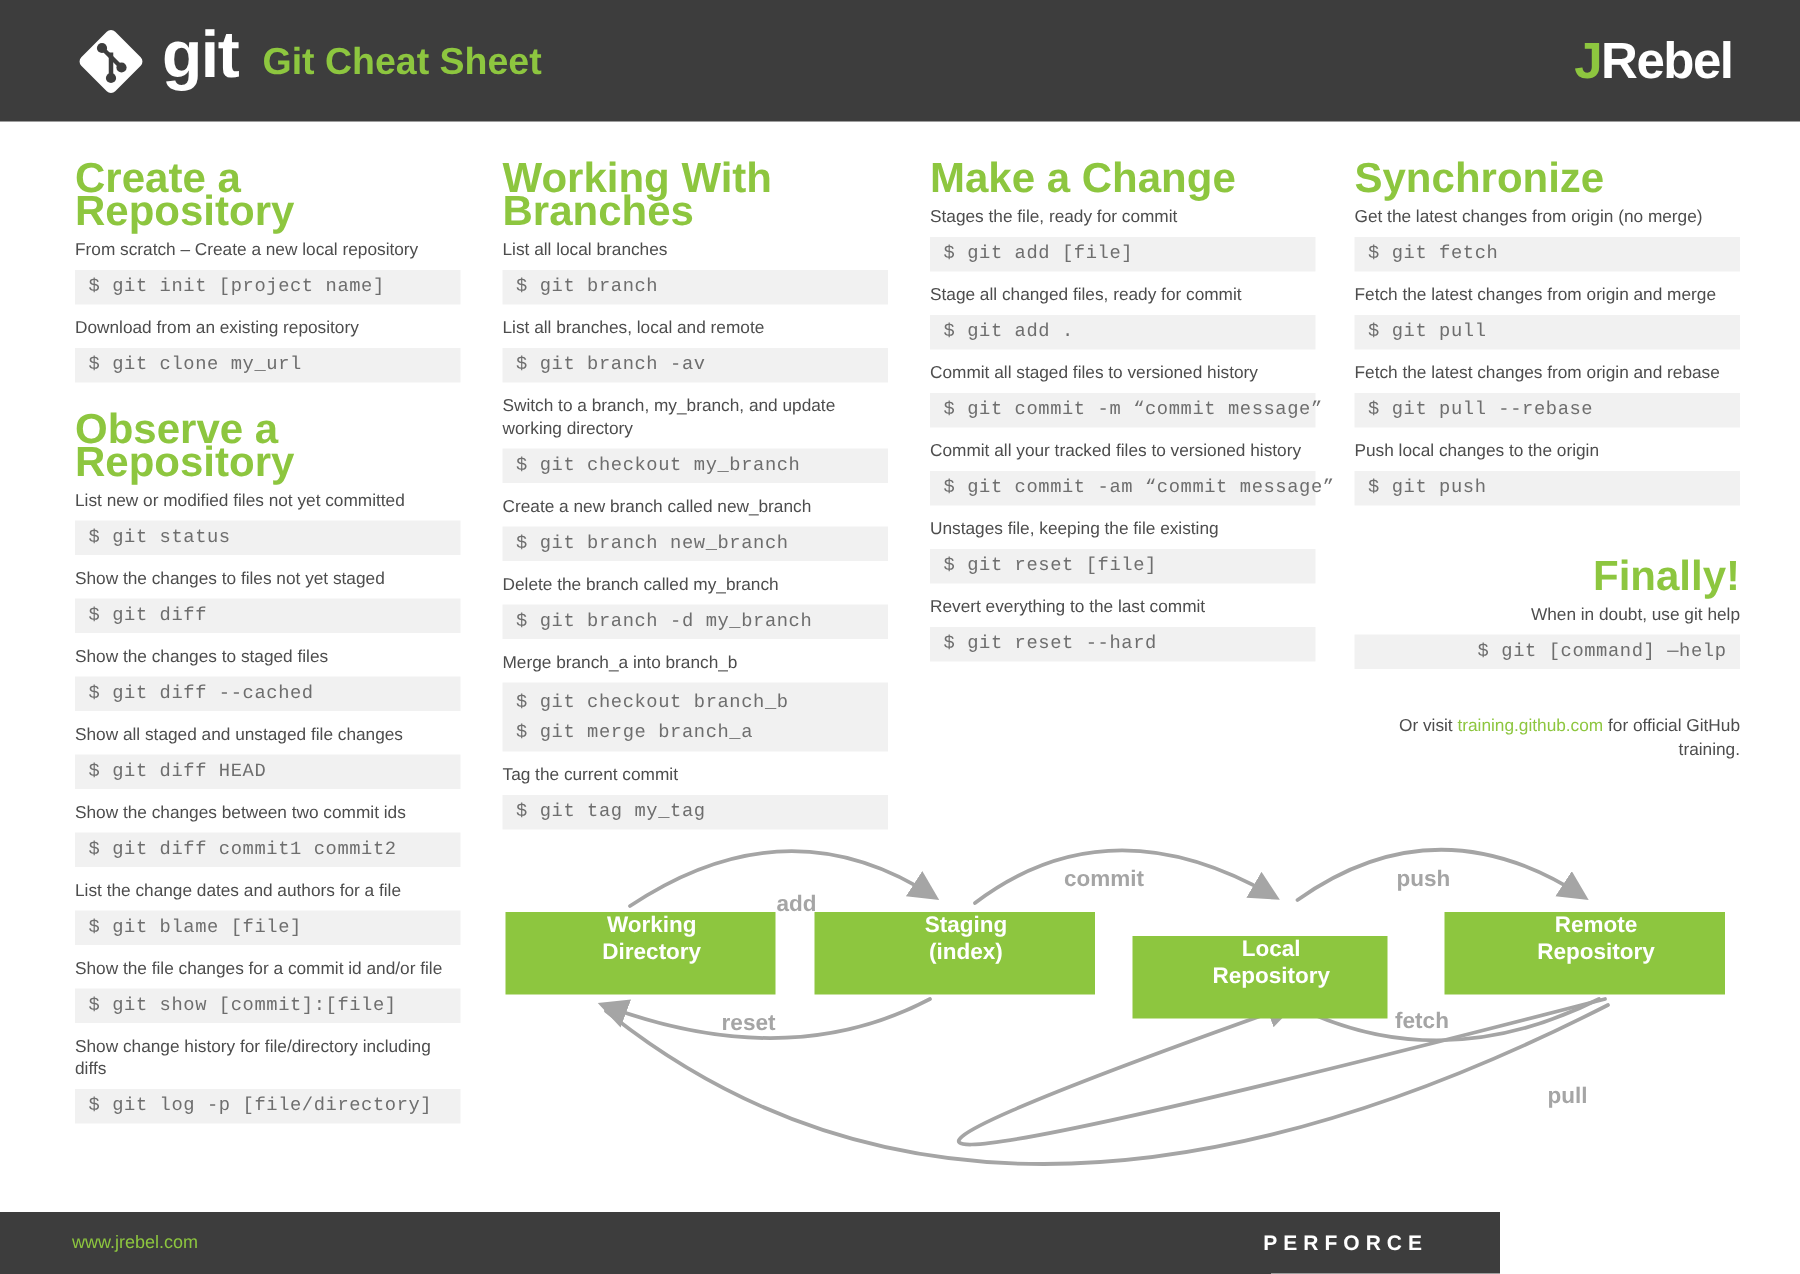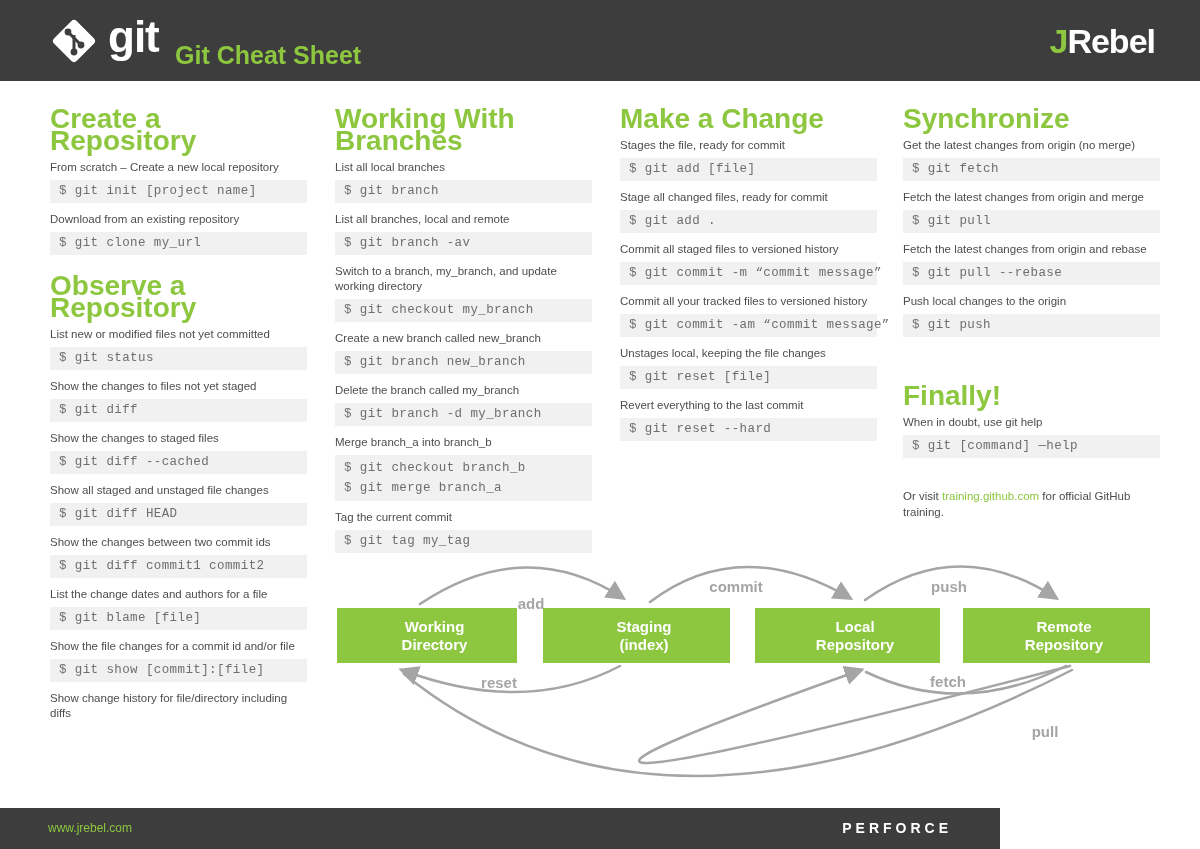--- a/index.html
+++ b/index.html
@@ -11,49 +11,49 @@
     --arrow:#a5a5a5;
   }
   *{margin:0;padding:0;box-sizing:border-box;}
   body{width:1200px;height:849px;background:#fff;font-family:"Liberation Sans",sans-serif;position:relative;overflow:hidden;}
   .page{position:absolute;inset:0;width:1200px;height:849px;background:#fff;}
 
   
   .header{position:absolute;left:0;top:0;width:1200px;height:81px;background:var(--dark);display:flex;align-items:center;}
   .gitlogo{position:absolute;left:48px;top:15px;width:52px;height:52px;}
   .gitword{position:absolute;left:108px;top:12px;color:#fff;font-size:44px;font-weight:bold;letter-spacing:-1px;}
-  .sheet-title{position:absolute;left:175px;top:41px;color:var(--green);font-size:25px;font-weight:bold;}
+  .sheet-title{position:absolute;left:175px;top:27px;color:var(--green);font-size:25px;font-weight:bold;}
   .jrebel{position:absolute;right:45px;top:22px;font-size:34px;font-weight:bold;letter-spacing:-1px;}
   .jrebel .j{color:var(--green);}
   .jrebel .rebel{color:#fff;}
 
   
   .footer{position:absolute;left:0;bottom:0;width:1000px;height:41px;background:var(--dark);}
   .footer-url{position:absolute;left:48px;top:13px;color:var(--green);font-size:12px;text-decoration:none;}
   .footer-brand{position:absolute;right:48px;top:12px;color:#fff;font-size:14px;font-weight:bold;letter-spacing:4px;text-align:center;}
 
   
   .col{position:absolute;top:108px;width:257px;}
   .col1{left:50px;} .col2{left:335px;} .col3{left:620px;} .col4{left:903px;}
   .section{margin-top:20px;}
   .section:first-child{margin-top:0;}
-  .section.big-gap{margin-top:48px;}
+  .section.big-gap{margin-top:36px;text-align:right;}
   .section h2{font-size:28px;line-height:22px;font-weight:bold;color:var(--green);margin:0 0 8px;}
   .item .desc{font-size:11.5px;line-height:15px;color:var(--desctx);margin:0 0 5px;}
   .item .code{background:var(--codebg);padding:3px 9px;margin:0 0 9px;}
   .code-line{font-family:"Liberation Mono",monospace;font-size:12.5px;line-height:17px;letter-spacing:0.4px;color:var(--codetx);white-space:pre;}
   .code .code-line{padding:0;}
   .code.multi .code-line{line-height:20px;}
   .note{margin-top:30px;font-size:11.5px;line-height:16px;color:var(--desctx);}
   .note a{color:var(--green);text-decoration:none;}
 
   
   .diagram{position:absolute;left:330px;top:548px;width:845px;height:260px;}
   .diagram svg{position:absolute;inset:0;}
-  .dbox{position:absolute;top:60px;height:55px;background:var(--green);color:#fff;font-weight:bold;font-size:15px;line-height:18px;text-align:center;display:flex;flex-direction:column;justify-content:center;padding-left:15px;}
+  .dbox{position:absolute;top:60px;height:55px;background:var(--green);color:#fff;font-weight:bold;font-size:15px;line-height:18px;text-align:center;display:flex;flex-direction:column;justify-content:flex-start;padding-left:15px;}
   .alabel{position:absolute;transform:translate(-50%,-50%);color:var(--arrow);font-weight:bold;font-size:15px;}
 </style>
 </head>
 <body>
 
 <div class="page">
 
   <div class="header">
     <svg class="gitlogo" viewBox="0 0 52 52">
       <rect x="10" y="10" width="32" height="32" rx="4" fill="#ffffff" transform="rotate(45 26 26)"></rect>
@@ -123,20 +123,23 @@
           </div>
         </div>
         <div class="item">
           <p class="desc">Show the file changes for a commit id and/or file</p>
           <div class="code">
             <div class="code-line">$ git show [commit]:[file]</div>
           </div>
         </div>
         <div class="item">
           <p class="desc">Show change history for file/directory including diffs</p>
+          <div class="code">
+            <div class="code-line">$ git log -p [file/directory]</div>
+          </div>
         </div>
       </div>
     </div>
   <div class="col col2" id="col1">
       <div class="section">
         <h2>Working With Branches</h2>
         <div class="item">
           <p class="desc">List all local branches</p>
           <div class="code">
             <div class="code-line">$ git branch</div>
@@ -202,21 +205,21 @@
             <div class="code-line">$ git commit -m “commit message”</div>
           </div>
         </div>
         <div class="item">
           <p class="desc">Commit all your tracked files to versioned history</p>
           <div class="code">
             <div class="code-line">$ git commit -am “commit message”</div>
           </div>
         </div>
         <div class="item">
-          <p class="desc">Unstages local, keeping the file changes</p>
+          <p class="desc">Unstages file, keeping the file existing</p>
           <div class="code">
             <div class="code-line">$ git reset [file]</div>
           </div>
         </div>
         <div class="item">
           <p class="desc">Revert everything to the last commit</p>
           <div class="code">
             <div class="code-line">$ git reset --hard</div>
           </div>
         </div>
@@ -281,21 +284,21 @@
     </svg>
 
   <div class="dbox" style="left: 7px; width: 180px;">
         <div>Working</div>
         <div>Directory</div>
       </div>
       <div class="dbox" style="left: 213px; width: 187px;">
         <div>Staging</div>
         <div>(index)</div>
       </div>
-      <div class="dbox" style="left: 425px; width: 185px;">
+      <div class="dbox" style="left: 425px; width: 170px; margin-top: 16px;">
         <div>Local</div>
         <div>Repository</div>
       </div>
       <div class="dbox" style="left: 633px; width: 187px;">
         <div>Remote</div>
         <div>Repository</div>
       </div>
       <span class="alabel" style="left: 201px; top: 55px;">add</span>
       <span class="alabel" style="left: 406px; top: 38px;">commit</span>
       <span class="alabel" style="left: 619px; top: 38px;">push</span>

